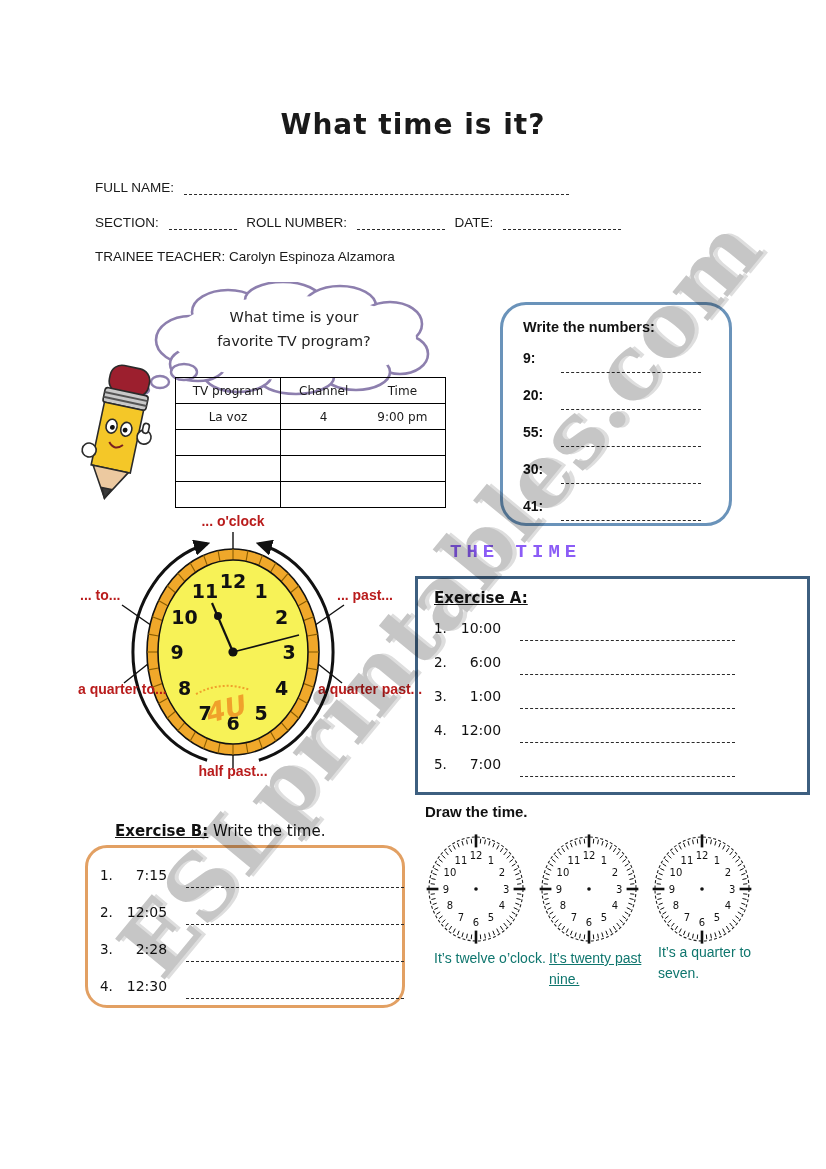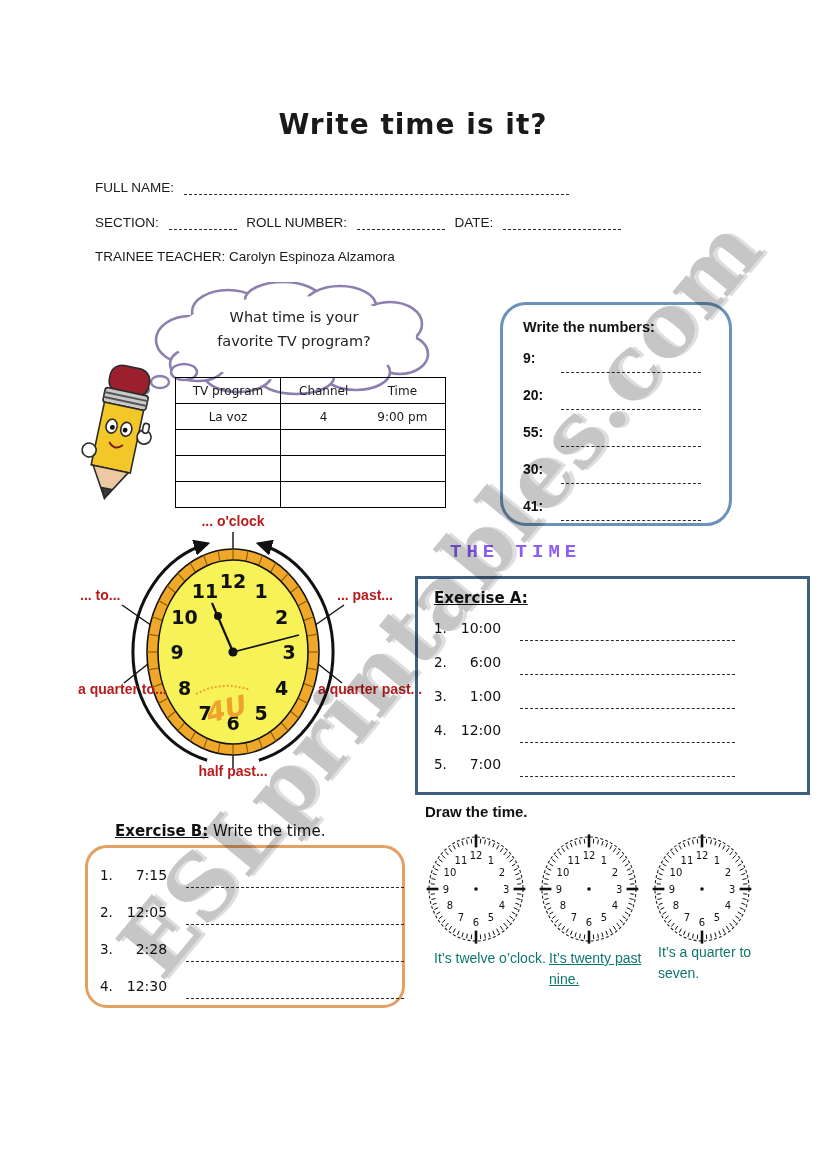--- a/index.html
+++ b/index.html
@@ -101,21 +101,21 @@
     color:#c6c6c6; text-shadow:3px 3px 0 #dedede;
     mix-blend-mode:multiply; pointer-events:none; letter-spacing:1px;
     white-space:nowrap;
   }
 </style>
 </head>
 <body>
 
 <div class="page">
 
-  <div class="title">Write time is it?</div>
+  <div class="title">What time is it?</div>
 
   <div class="hline hl-name">
     <span>FULL NAME:</span>
     <span class="hsp"></span><span class="blank w385"></span>
   </div>
   <div class="hline hl-section">
     <span>SECTION:</span>
     <span class="hsp"></span><span class="blank w68"></span>
     <span class="hsp"></span><span>ROLL NUMBER:</span>
     <span class="hsp"></span><span class="blank w88"></span>

